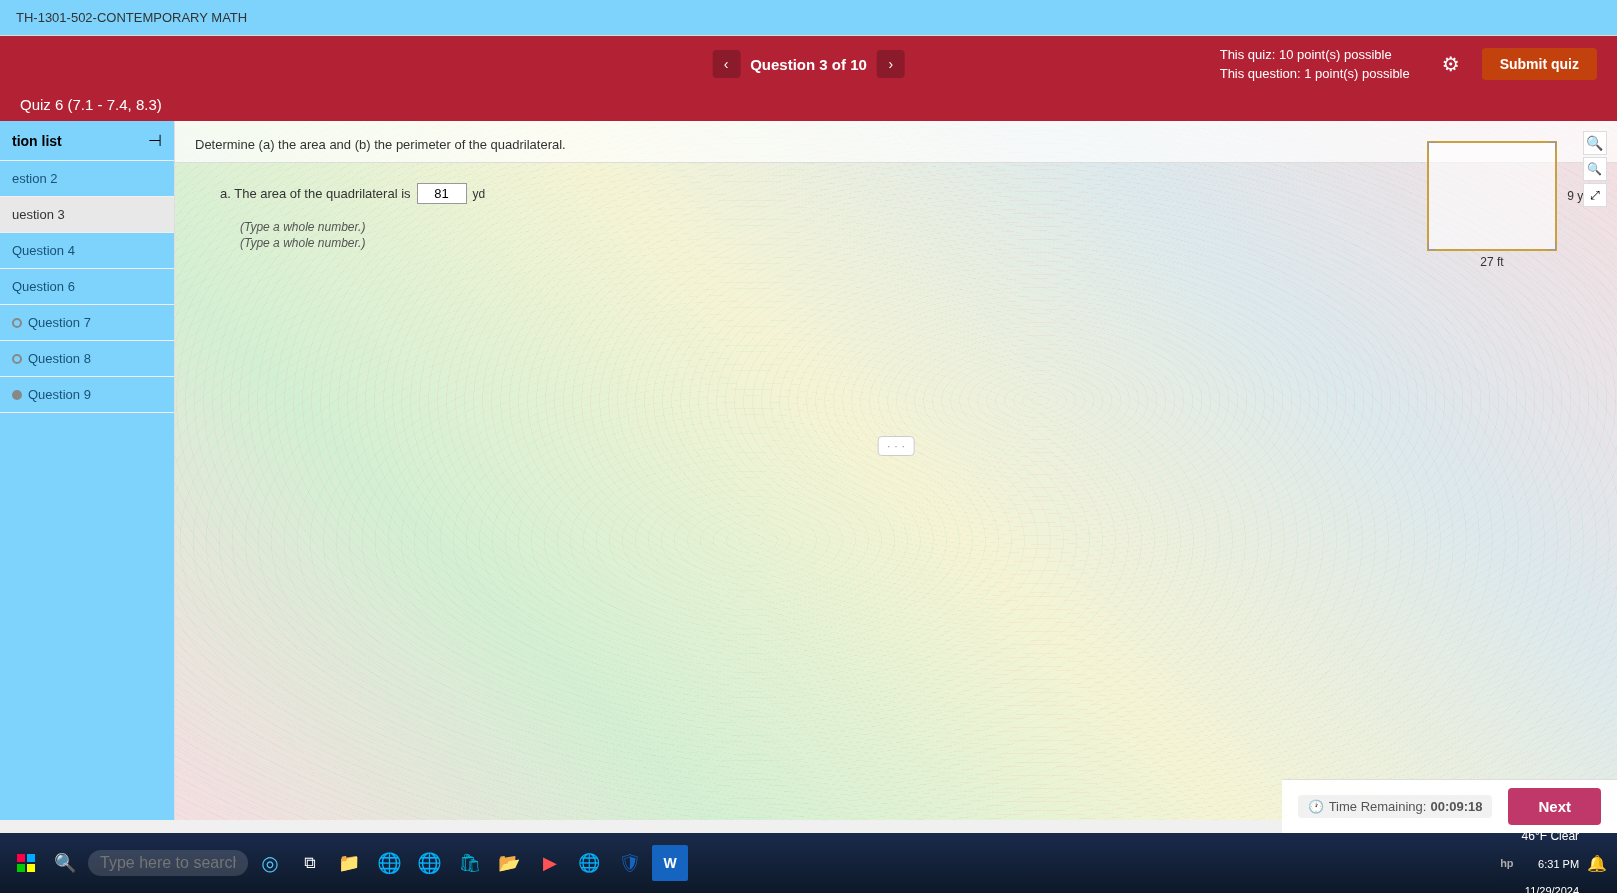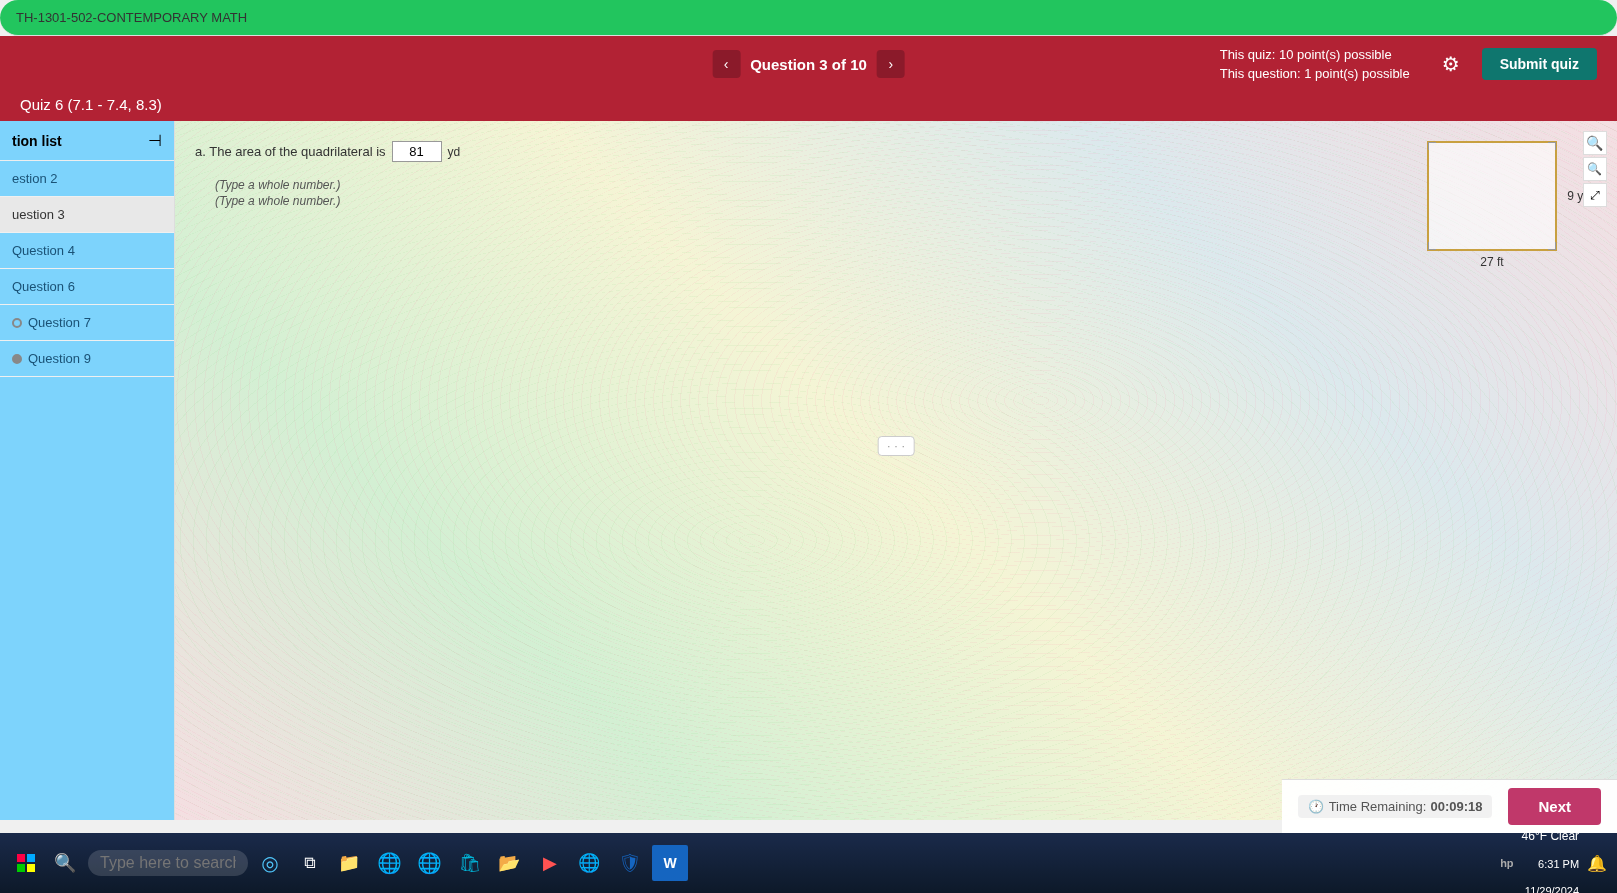--- a/index.html
+++ b/index.html
@@ -1,28 +1,27 @@
 <!DOCTYPE html>
 <html><head>
   <meta charset="utf-8">
   <style>
     * { box-sizing: border-box; margin: 0; padding: 0; }
     body { font-family: Arial, sans-serif; background: #f0f0f0; width: 1617px; height: 893px; overflow: hidden; position: relative; }
 
     
     .top-header {
-      background: #22c55e;
+      background: #7dd3fc;
       padding: 6px 16px;
       font-size: 13px;
       color: #333;
       border-bottom: 1px solid #ddd;
       display: flex;
       align-items: center;
       height: 36px;
-      border-radius: 18px;
     }
 
     
     .quiz-header {
       background: #b22234;
       color: white;
       display: flex;
       align-items: center;
       height: 56px;
       padding: 0 20px;
@@ -61,21 +60,21 @@
     .gear-btn {
       background: none;
       border: none;
       color: white;
       font-size: 20px;
       cursor: pointer;
       margin-left: 20px;
       margin-right: 10px;
     }
     .submit-btn {
-      background: #0f766e;
+      background: #c2410c;
       color: white;
       border: none;
       padding: 8px 18px;
       border-radius: 4px;
       font-size: 14px;
       font-weight: bold;
       cursor: pointer;
     }
 
     
@@ -177,20 +176,21 @@
       font-size: 13px;
       color: #333;
       background: rgba(255,255,255,0.7);
       border-bottom: 1px solid #ddd;
     }
 
     .question-body {
       position: relative;
       z-index: 2;
       padding: 20px 20px;
+      margin-left: 25px;
     }
 
     .question-row {
       display: flex;
       align-items: center;
       gap: 6px;
       font-size: 13px;
       color: #333;
       margin-bottom: 16px;
       flex-wrap: wrap;
@@ -425,30 +425,37 @@
 
     <div class="sidebar-item">
       <span>Question 6</span>
     </div>
 
     <div class="sidebar-item">
       <span class="dot"></span>
       <span>Question 7</span>
     </div>
 
+    <div class="sidebar-item">
+      <span class="dot"></span>
+      <span>Question 8</span>
+    </div>
 
     <div class="sidebar-item">
       <span class="dot filled"></span>
       <span>Question 9</span>
     </div>
   </div>
 
   <div class="content-area">
     <div class="wavy-bg"></div>
 
+    <div class="question-instructions">
+      <span>Determine (a) the area and (b) the perimeter of the quadrilateral.</span>
+    </div>
 
     <div class="divider-handle">· · ·</div>
 
     <div class="question-body">
 
       <div class="question-row">
         <span>a. The area of the quadrilateral is</span>
         <input class="answer-input" type="text" value="81" style="">
         <span class="unit-label">yd</span>
       </div>

